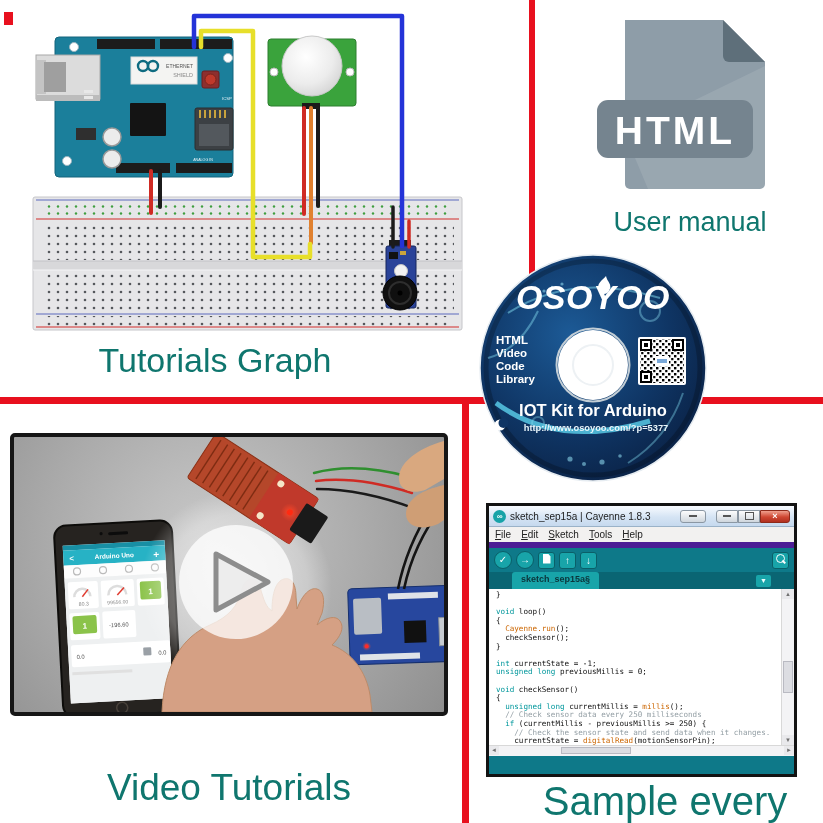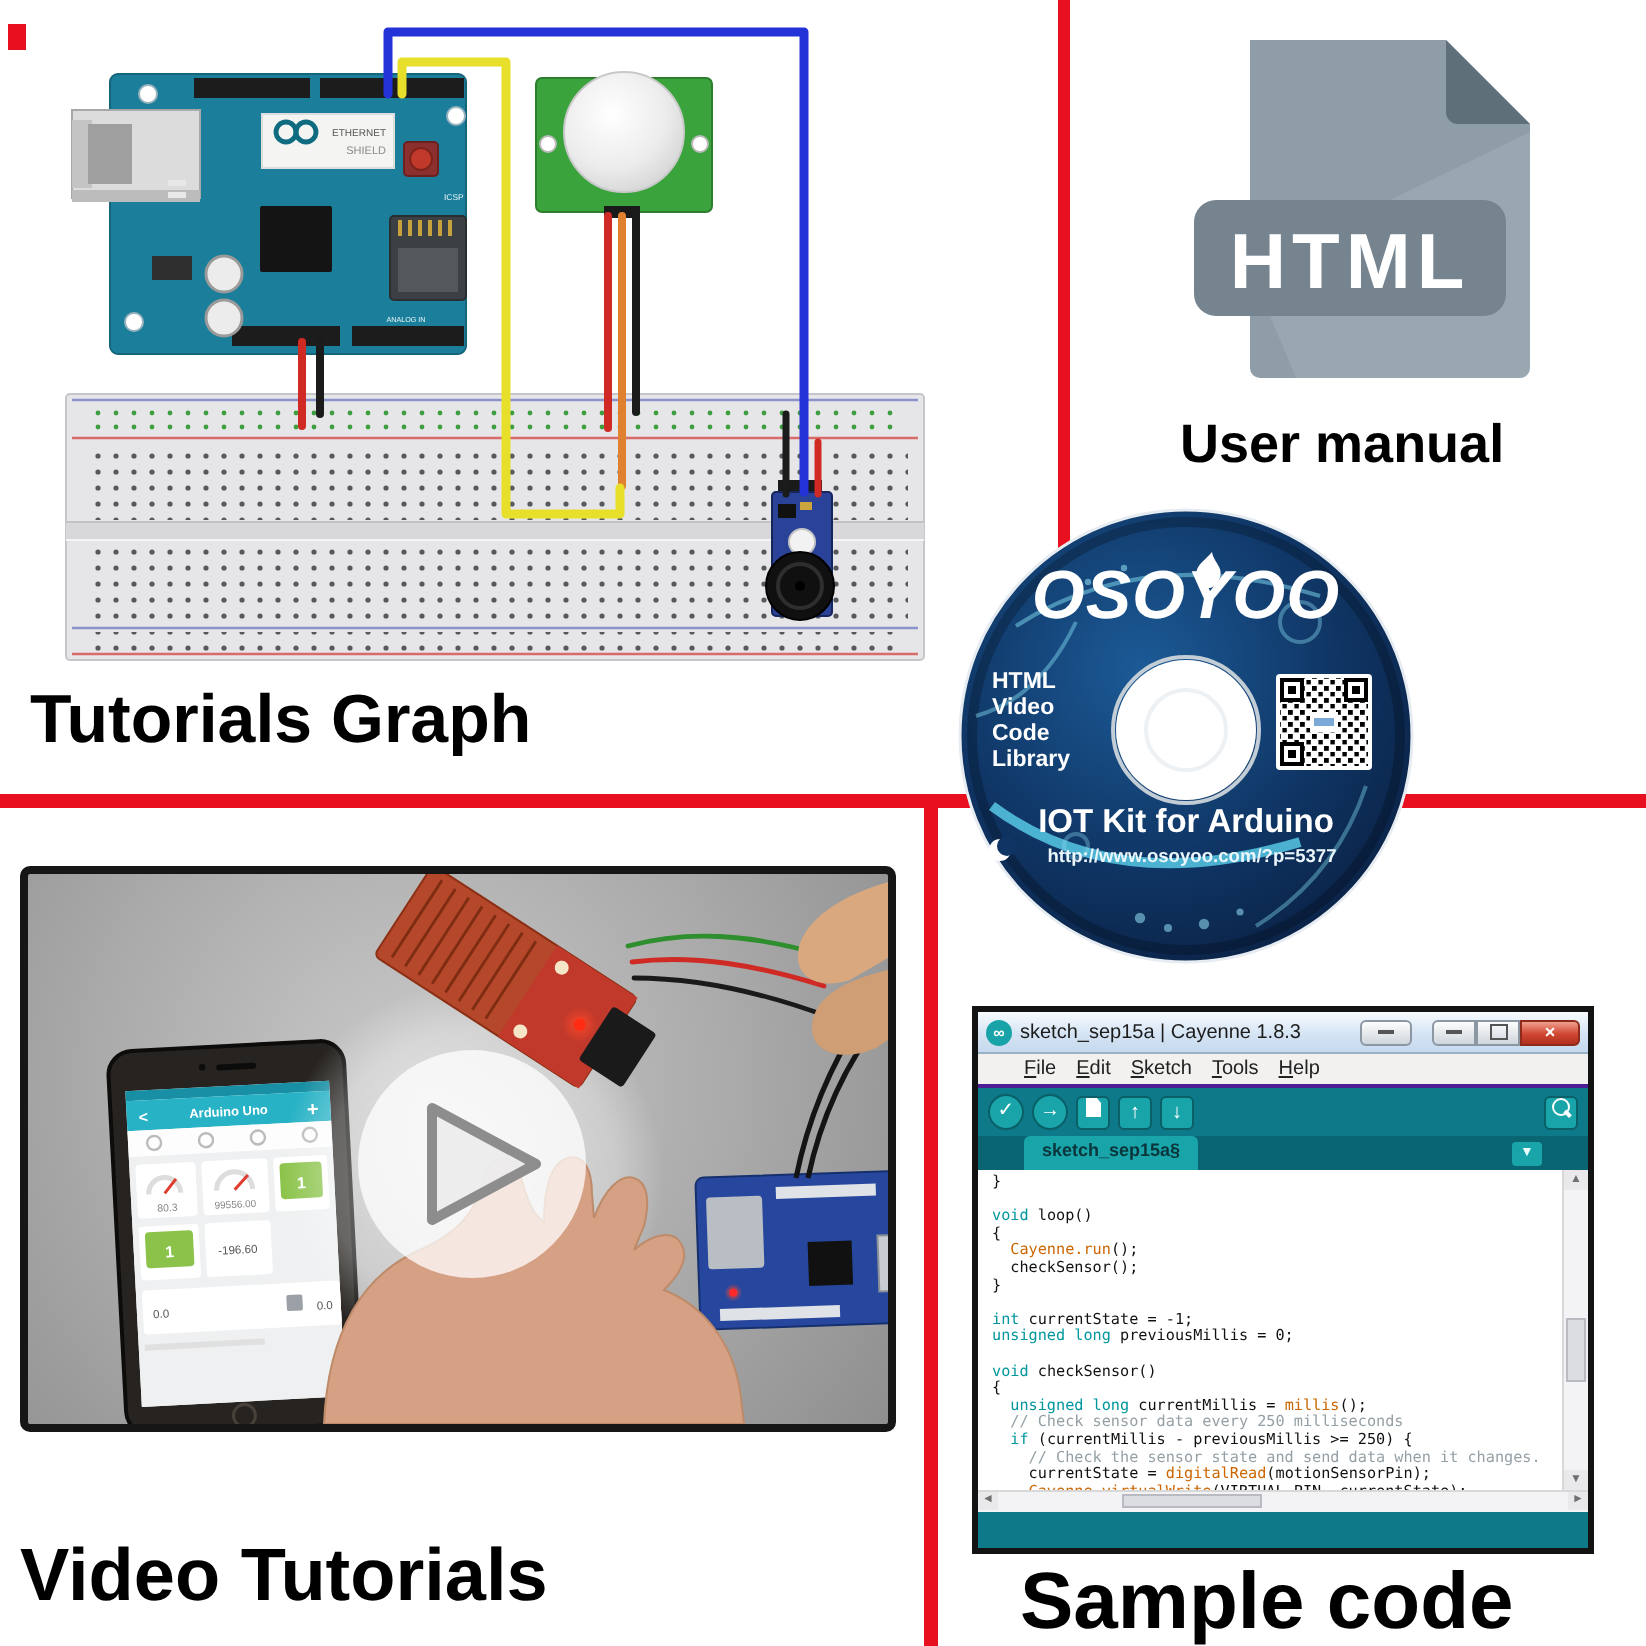--- a/index.html
+++ b/index.html
@@ -3,21 +3,21 @@
 <meta charset="utf-8">
 <style>
   html,body{margin:0;padding:0;background:#fff;}
   .canvas{position:relative;width:823px;height:823px;background:#fff;overflow:hidden;
           font-family:"Liberation Sans",sans-serif;}
   
   .hline{position:absolute;left:0;top:397px;width:823px;height:7px;background:#e8101e;z-index:2;}
   .vline-top{position:absolute;left:529px;top:0;width:6px;height:397px;background:#e8101e;z-index:2;}
   .vline-bottom{position:absolute;left:462px;top:397px;width:7px;height:426px;background:#e8101e;z-index:2;}
   .red-mark{position:absolute;left:4px;top:12px;width:9px;height:13px;background:#e8101e;z-index:2;}
-  .cap{position:absolute;text-align:left;font-weight:bold;color:#000000;z-index:3;letter-spacing:0;}
+  .cap{position:absolute;text-align:center;font-weight:normal;color:#0f766e;z-index:3;letter-spacing:0;}
   .cap-q1{left:15px;top:341px;width:400px;font-size:34px;}
   .cap-q2{left:590px;top:207px;width:200px;font-size:27px;}
   .cap-q3{left:10px;top:747px;width:438px;font-size:37px;margin-top:20px;}
   .cap-q4{left:510px;top:779px;width:310px;font-size:40px;}
   .absvg{position:absolute;z-index:1;}
   #cdsvg{z-index:5;}
   
   .thumb{position:absolute;left:10px;top:433px;width:438px;height:283px;box-sizing:border-box;
          border:4px solid #161616;border-radius:5px;overflow:hidden;z-index:1;
          background:radial-gradient(circle at 45% 38%,#c9c9c9 0%,#aaaaaa 55%,#8f8f8f 100%);}
@@ -33,22 +33,22 @@
   .wbtn{height:13px;border:1px solid #8b97a3;background:linear-gradient(#fdfdfd,#cfd6dd);font-size:9px;
         line-height:11px;text-align:center;color:#444;box-sizing:border-box;}
   .wbtn.lone{width:26px;border-radius:3px;margin-right:6px;}
   .wgroup{display:flex;}
   .wbtn.minb{width:22px;border-radius:3px 0 0 3px;}
   .wbtn.maxb{width:22px;}
   .wbtn.closeb{width:30px;background:linear-gradient(#f0a08e,#cf4631 55%,#b03020);color:#fff;
                border-color:#8e2a1a;border-radius:0 3px 3px 0;font-weight:bold;}
   .i-dash{display:inline-block;width:8px;height:2px;background:#555;vertical-align:middle;}
   .i-box{display:inline-block;width:7px;height:6px;border:1px solid #555;vertical-align:middle;}
-  .mbar{height:15px;background:#f2f1f0;border-bottom:2px solid #4c1d95;display:flex;align-items:center;
-        padding:0 23px;gap:10px;font-size:10px;color:#222;}
+  .mbar{height:15px;background:#f2f1f0;border-bottom:6px solid #4c1d95;display:flex;align-items:center;
+        padding:0 6px;gap:10px;font-size:10px;color:#222;}
   .mi{cursor:default;}
   .toolbar{height:24px;background:#0e7989;display:flex;align-items:center;gap:4px;padding:0 5px;}
   .cbtn{width:18px;height:18px;border-radius:50%;background:#18a4a9;border:1px solid #0a5f68;color:#fff;
         font-size:10px;line-height:16px;text-align:center;box-sizing:border-box;}
   .sbtn{width:17px;height:17px;border-radius:3px;background:#18a4a9;border:1px solid #0a5f68;color:#fff;
         font-size:10px;line-height:15px;text-align:center;box-sizing:border-box;}
   .spacer{flex:1;}
   .i-doc{display:inline-block;width:8px;height:10px;background:#fff;clip-path:polygon(0 0,70% 0,100% 30%,100% 100%,0 100%);}
   .i-mag{display:inline-block;width:7px;height:7px;border:1.5px solid #fff;border-radius:50%;position:relative;top:-1px;}
   .i-mag::after{content:"";position:absolute;width:4px;height:1.5px;background:#fff;left:5px;top:6px;transform:rotate(45deg);}
@@ -430,15 +430,15 @@
         <div class="varrow bot">▼</div>
       </div>
     </div>
     <div class="hscroll">
       <div class="harrow l">◄</div>
       <div class="hthumb"></div>
       <div class="harrow r">►</div>
     </div>
     <div class="statusbar"></div>
   </div>
-  <div class="cap cap-q4">Sample code</div>
+  <div class="cap cap-q4">Sample every</div>
 
 </div>
 
 </body></html>

